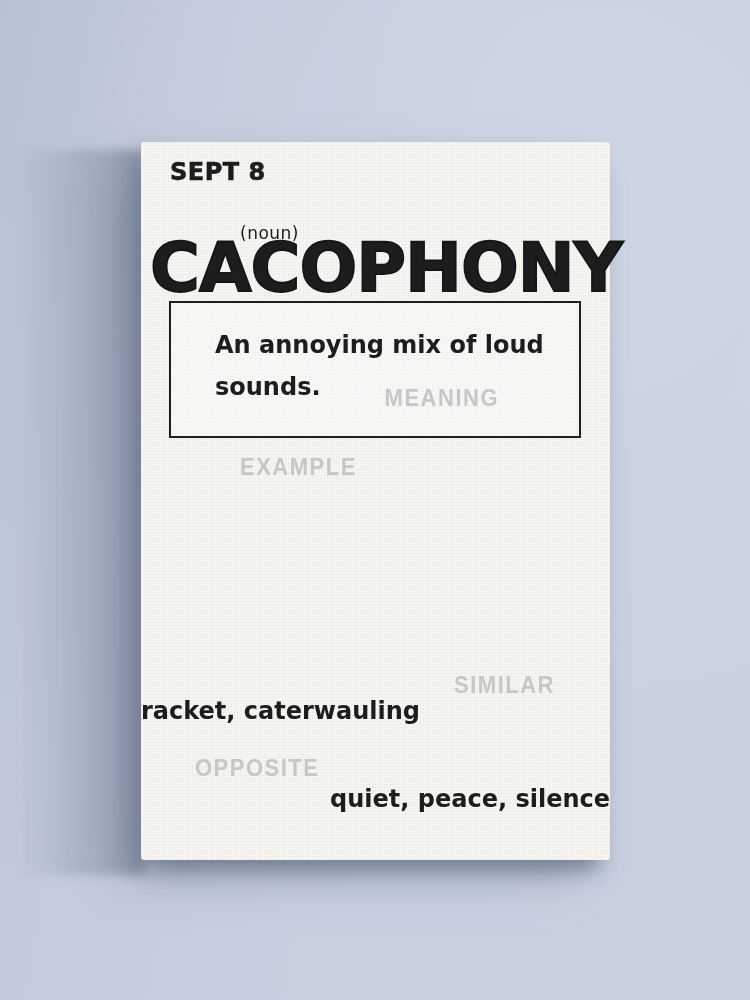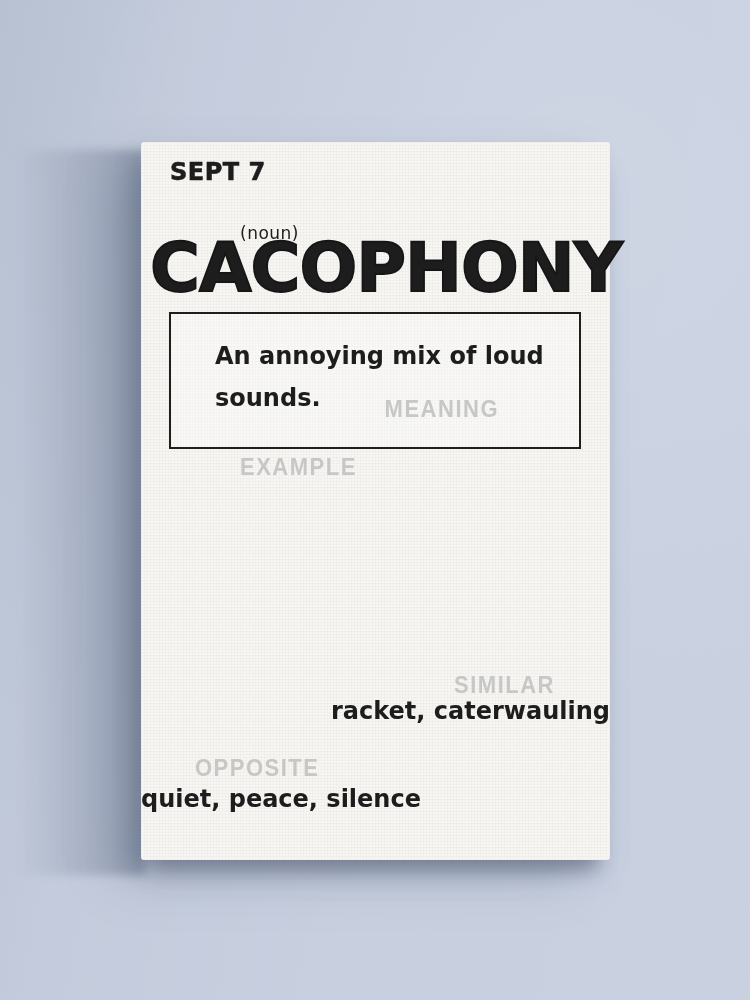--- a/index.html
+++ b/index.html
@@ -82,21 +82,21 @@
     line-height: 1;
     font-weight: bold;
     letter-spacing: -1px;
     -webkit-text-stroke: 1.8px #161616;
     white-space: nowrap;
   }
 
   .meaning-box {
     position: absolute;
     left: 28px;
-    top: 170px;
+    top: 159px;
     width: 412px;
     height: 137px;
     border: 2px solid #1e1e1e;
     background: rgba(255,255,255,0.25);
   }
 
   .meaning-text {
     position: absolute;
     left: 44px;
     top: 21px;
@@ -129,44 +129,44 @@
     white-space: pre-line;
   }
 
   .similar-label  { position: absolute; right: 55px; top: 531px; }
 
   .similar-text {
     position: absolute;
     left: 0;
     top: 555px;
     width: 100%;
-    text-align: right;
+    text-align: left;
     font-size: 24px;
     font-weight: 600;
   }
 
   .opposite-label { position: absolute; left: 54px; top: 614px; }
 
   .opposite-text {
     position: absolute;
     left: 0;
     top: 643px;
     width: 100%;
-    text-align: left;
+    text-align: right;
     font-size: 24px;
     font-weight: 600;
   }
 </style>
 </head>
 <body>
 
 <div class="wall">
   <div class="canvas">
 
-    <div class="date">SEPT 7</div>
+    <div class="date">SEPT 8</div>
 
     <div class="noun">(noun)</div>
 
     <div class="word">CACOPHONY</div>
 
     <div class="meaning-box">
       <div class="meaning-text">An annoying mix of loud
 sounds.</div>
       <div class="stencil meaning-label">MEANING</div>
     </div>

